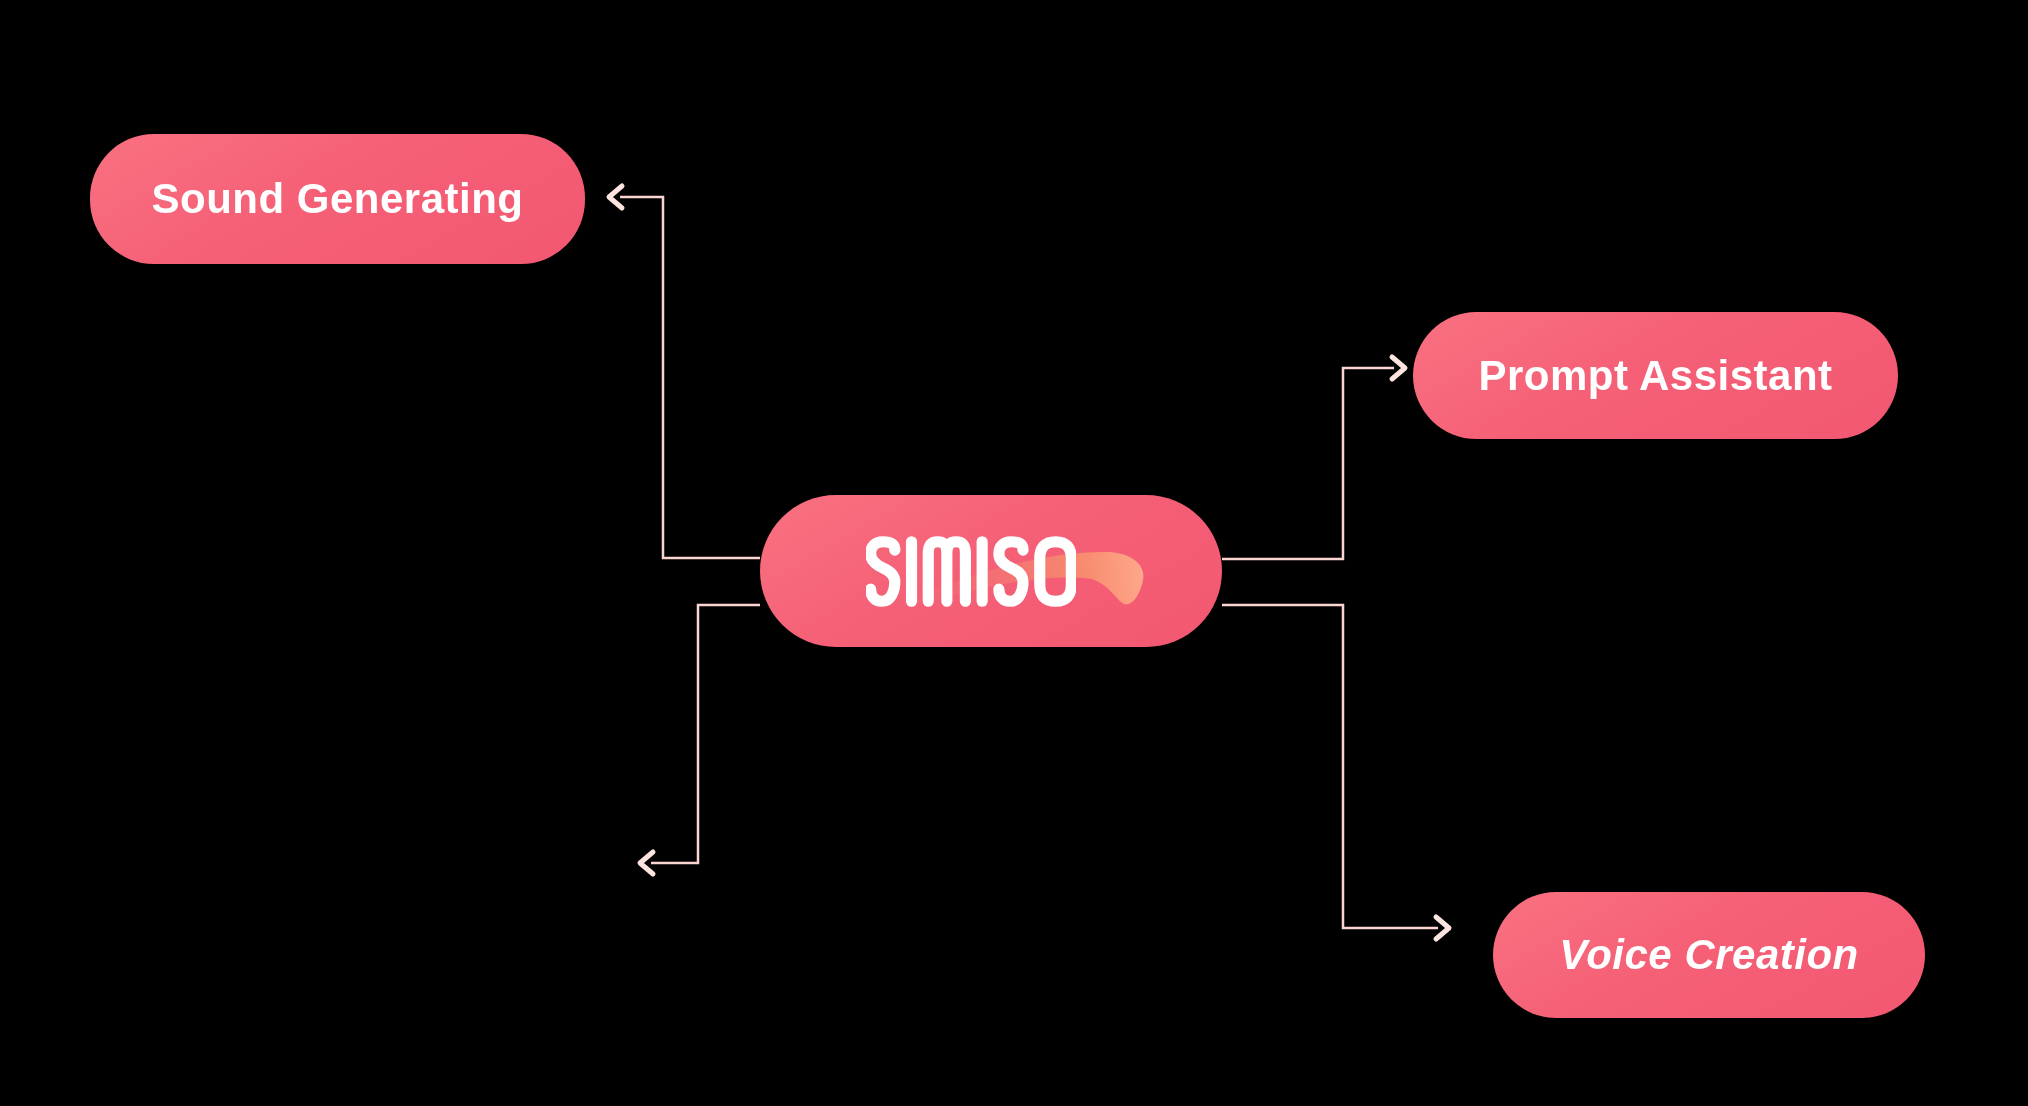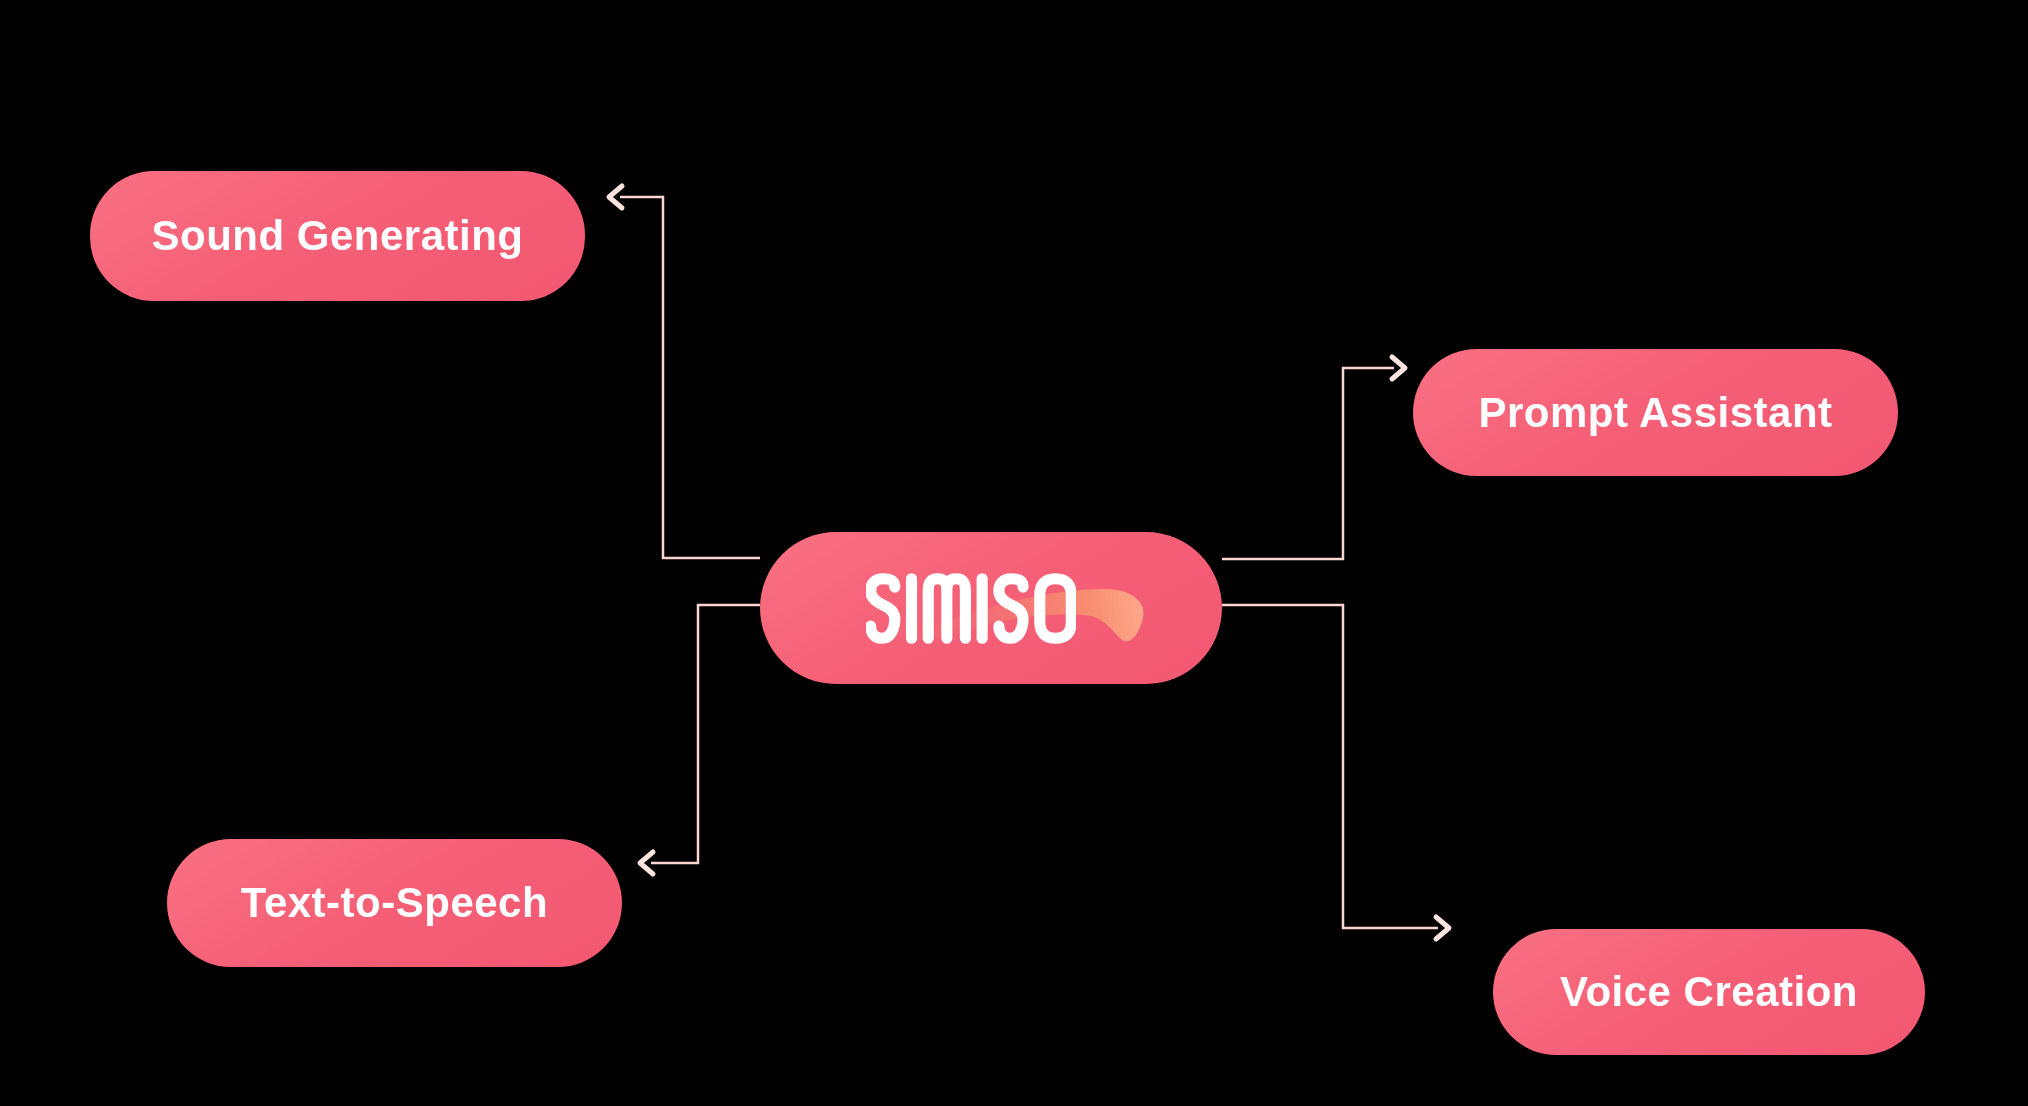--- a/index.html
+++ b/index.html
@@ -16,32 +16,31 @@
     display: flex;
     align-items: center;
     justify-content: center;
     color: #ffffff;
     font-weight: bold;
     font-size: 42px;
     letter-spacing: 0.5px;
     background: linear-gradient(150deg, #f97181 0%, #f56077 45%, #f25871 100%);
     border-radius: 64px;
     box-sizing: border-box;
-    margin-top: 37px;
   }
   .node-satellite { cursor: default; }
   .node-center {
     left: 760px; top: 495px;
     width: 462px; height: 152px;
     border-radius: 76px;
   }
   .node-sound  { left: 90px;   top: 134px; width: 495px; height: 130px; }
   .node-prompt { left: 1413px; top: 312px; width: 485px; height: 127px; }
   .node-tts    { left: 167px;  top: 802px; width: 455px; height: 128px; }
-  .node-voice  { left: 1493px; top: 892px; width: 432px; height: 126px; }
+  .node-voice  { left: 1493px; top: 892px; width: 432px; height: 126px; font-style: italic; }
 
   .connector-layer {
     position: absolute;
     left: 0; top: 0;
     width: 2028px; height: 1106px;
     pointer-events: none;
   }
   .swoosh-svg {
     position: absolute;
     left: 0; top: 0;
@@ -108,21 +107,18 @@
   </div>
 
   <div class="node node-satellite node-sound">
     <span>Sound Generating</span>
   </div>
 
   <div class="node node-satellite node-prompt">
     <span>Prompt Assistant</span>
   </div>
 
-  <div class="node node-satellite node-tts">
-    <span>Text-to-Speech</span>
-  </div>
 
   <div class="node node-satellite node-voice">
     <span>Voice Creation</span>
   </div>
 
 </div>
 
 </body></html>

